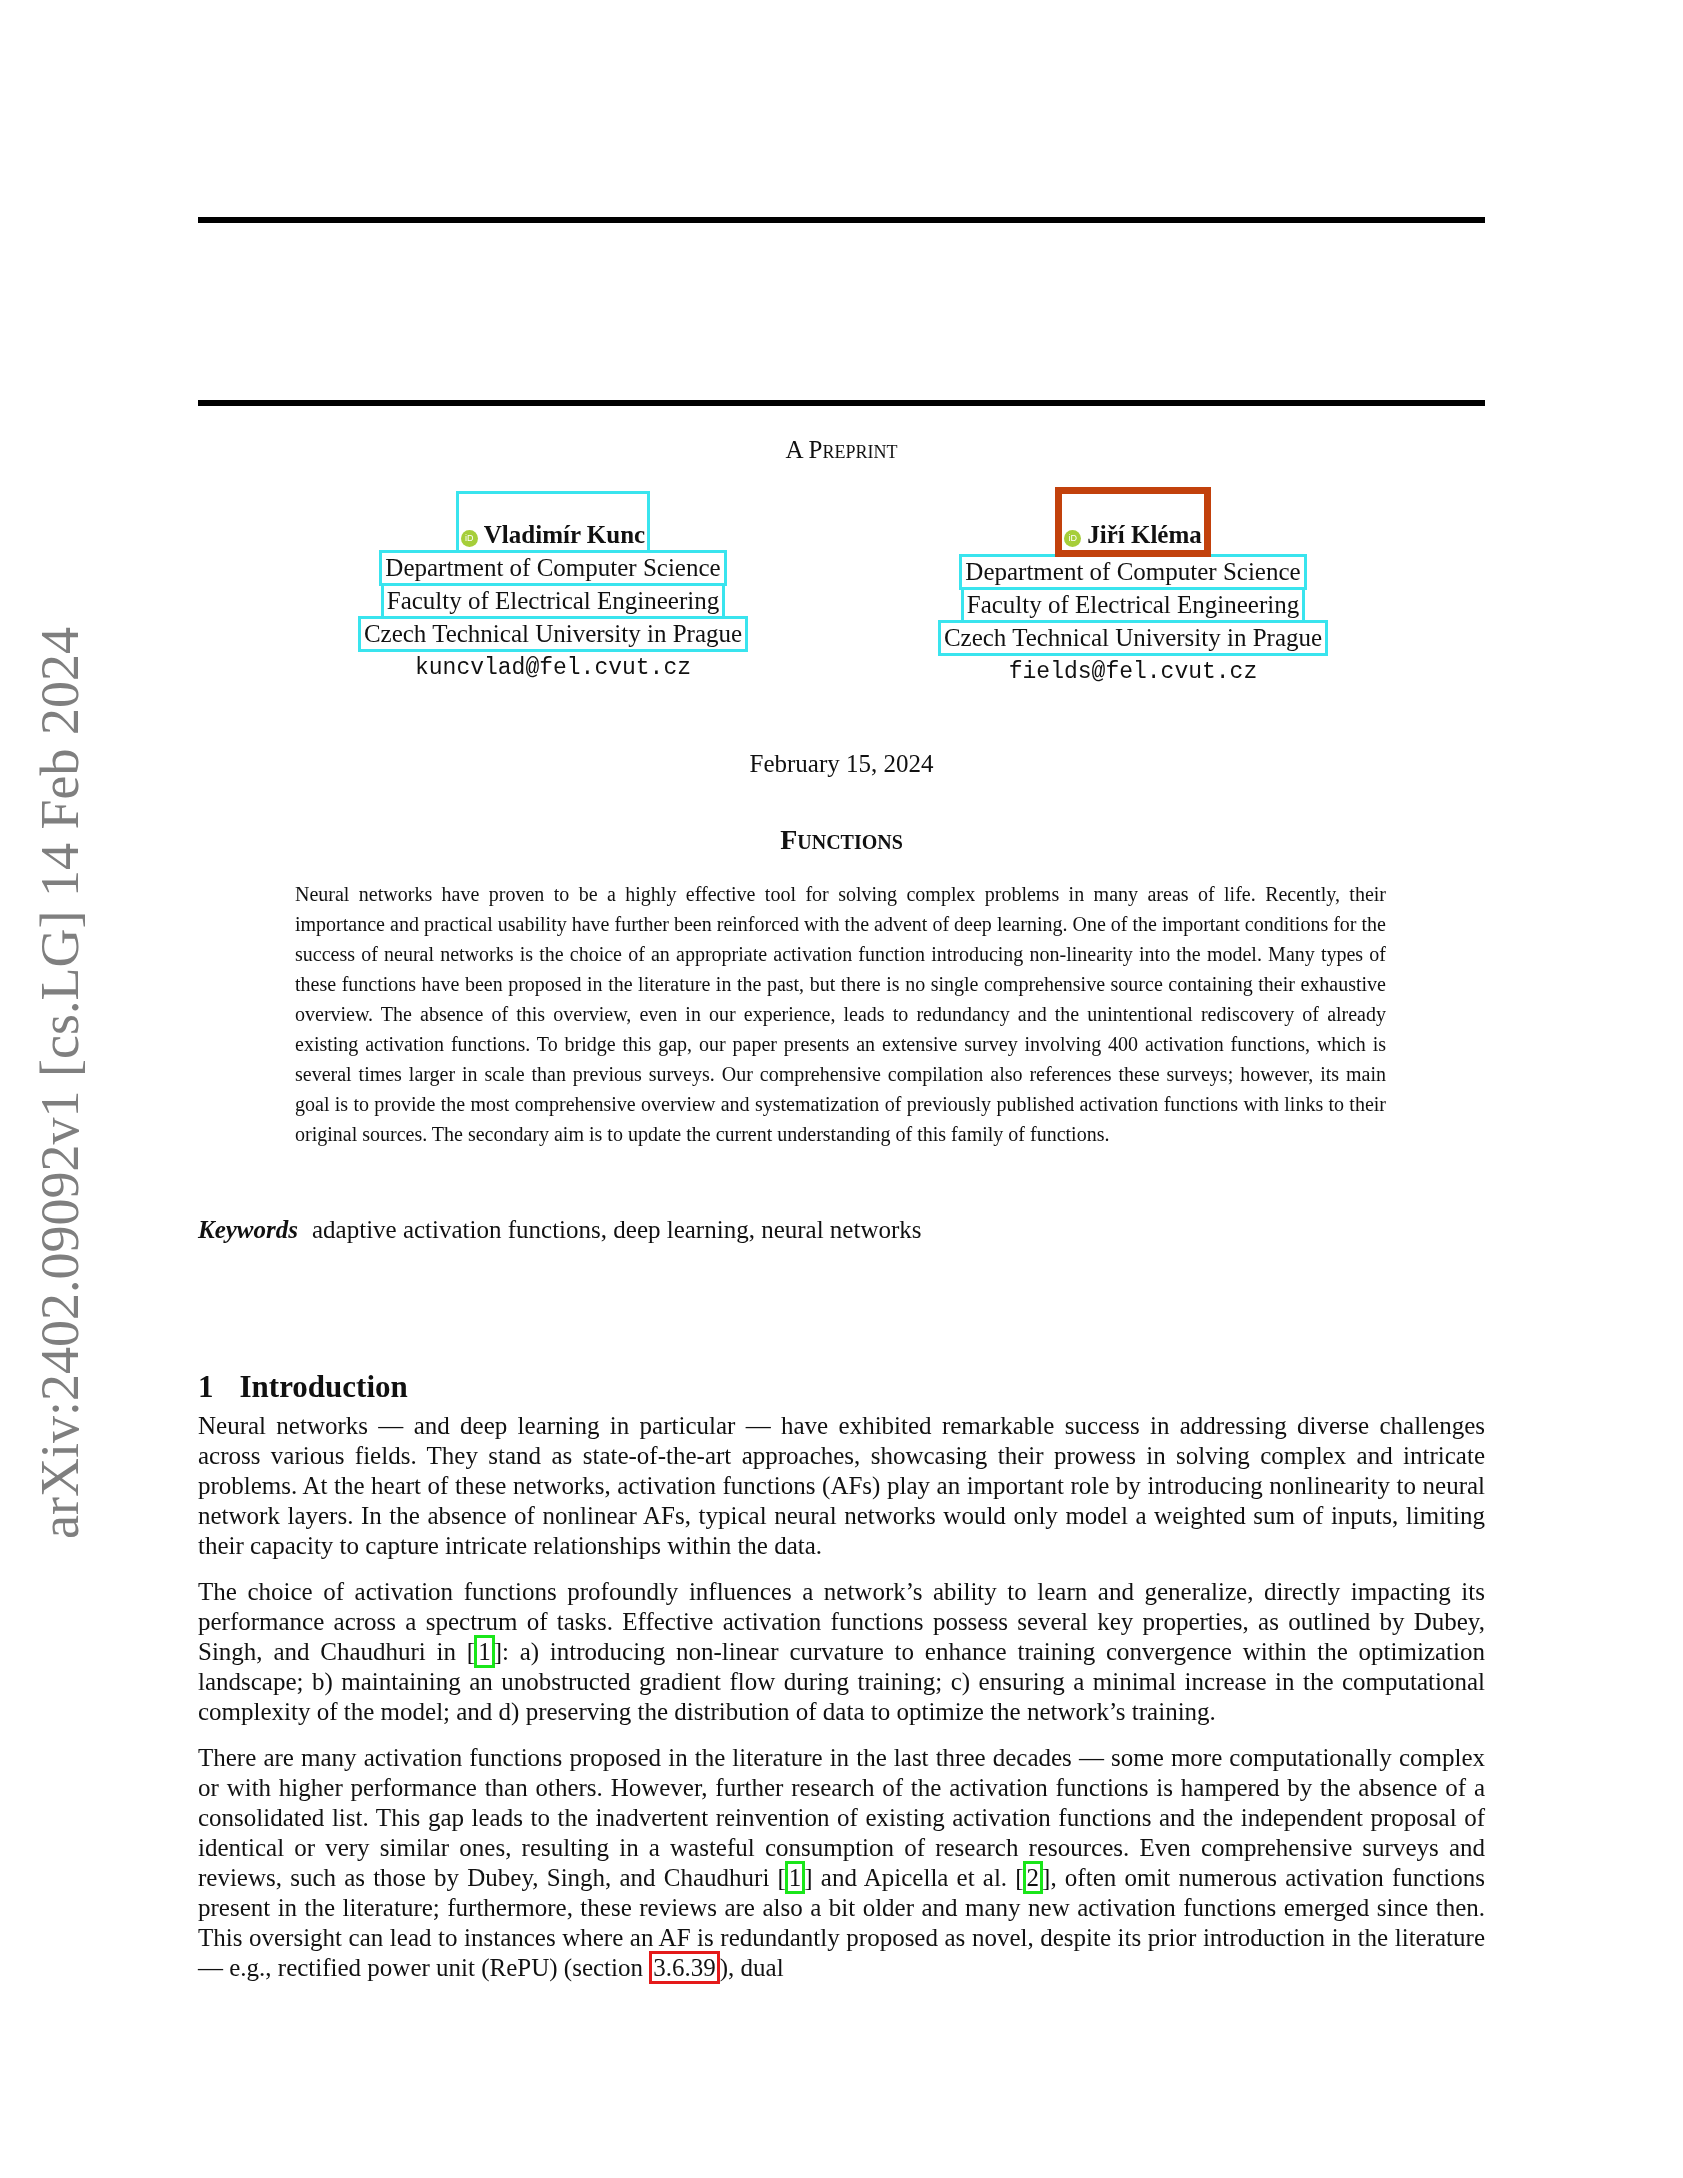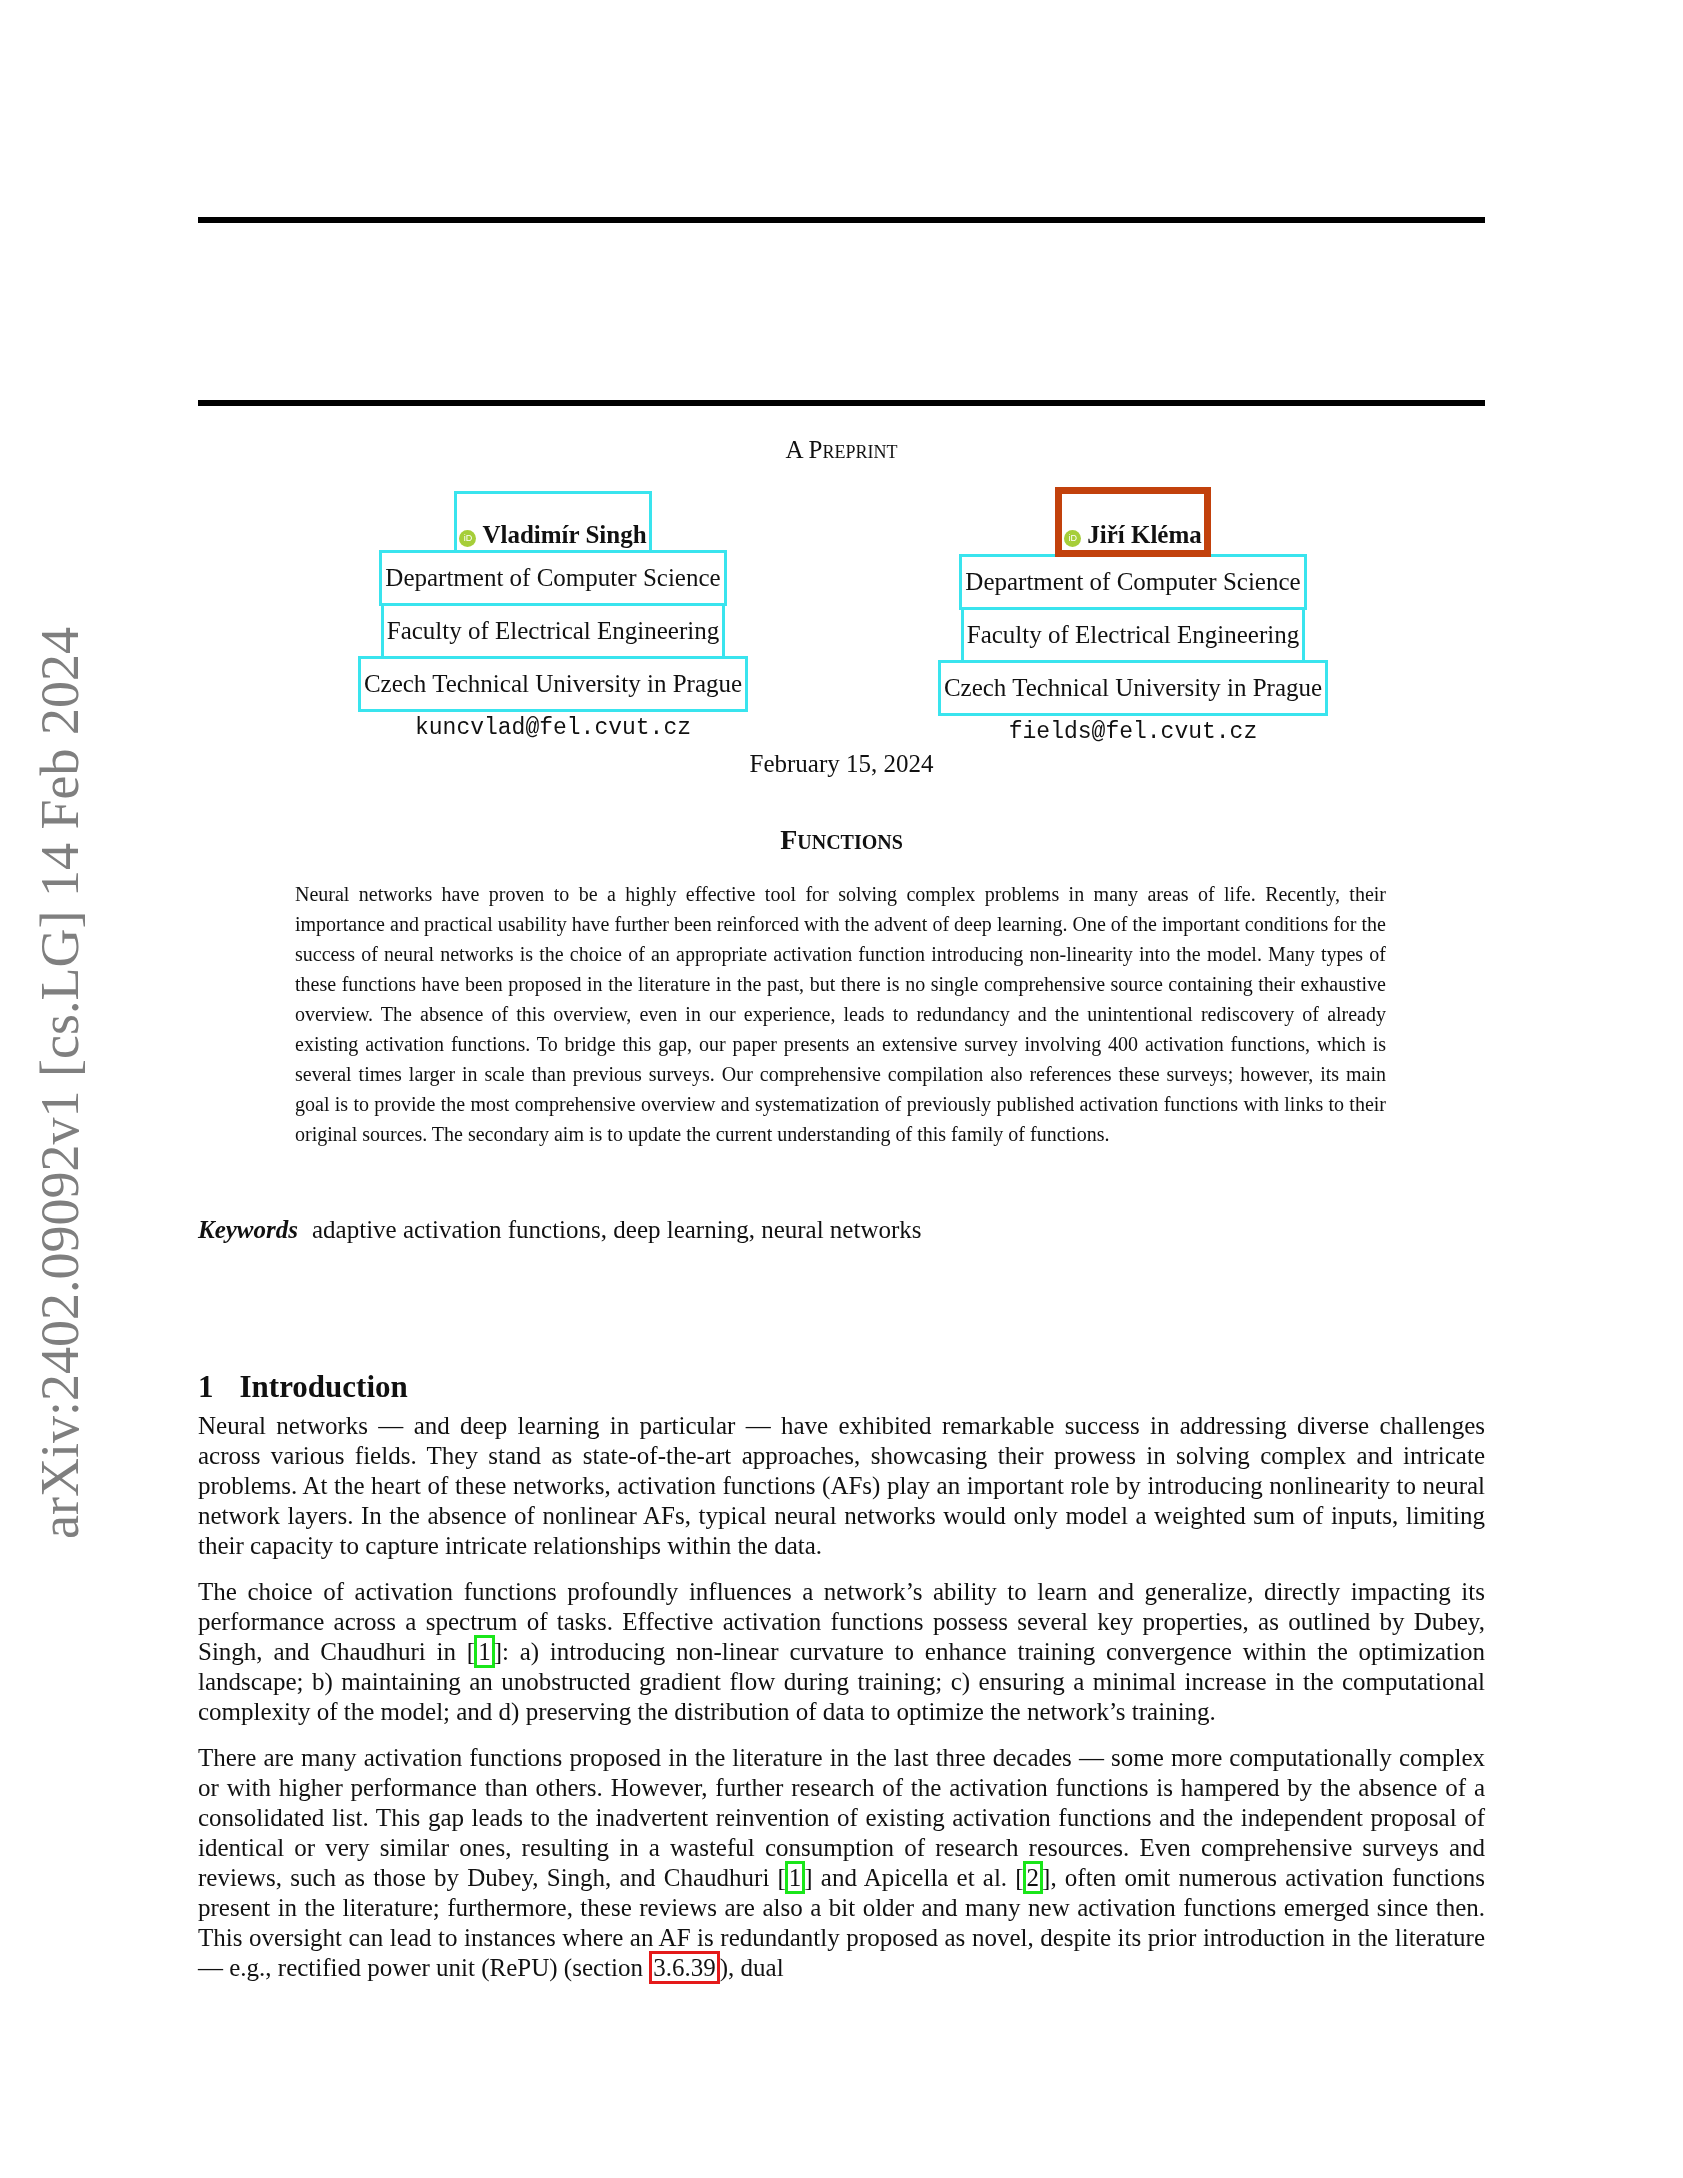--- a/index.html
+++ b/index.html
@@ -28,21 +28,21 @@
     .author-block { position: absolute; top: 520px; width: 436px; text-align: center; font-size: 25px; line-height: 30px; }
     .author-block.a1 { left: 335px; }
     .author-block.a2 { left: 915px; }
     .author-name { font-weight: bold; display: inline-block; position: relative; }
     .author-name-wrap { position: relative; display: inline-block; }
     .orcid {
       display: inline-block; width: 17px; height: 17px; border-radius: 50%;
       background: #a6ce39; color: #fff; font-family: "Liberation Sans", sans-serif;
       font-size: 9px; line-height: 17px; text-align: center; vertical-align: 2px; margin-right: 6px;
     }
-    .aff-line { display: inline-block; padding: 10px 3px; border: 3px solid #39e4ee; margin-top: -3px; }
+    .aff-line { display: inline-block; padding: 0 3px; border: 3px solid #39e4ee; margin-top: -3px; }
     .email { font-family: "Liberation Mono", "DejaVu Sans Mono", monospace; font-size: 23px; margin-top: 1px; }
     .date { position: absolute; left: 198px; top: 750px; width: 1287px; text-align: center; font-size: 25px; }
     .abstract-h {
       position: absolute; left: 198px; top: 824px; width: 1287px; text-align: center;
       font-size: 28px; font-weight: bold; font-variant: small-caps;
     }
     .abstract-body {
       position: absolute; left: 295px; top: 879px; width: 1091px;
       font-size: 20px; line-height: 30px; text-align: justify;
     }
@@ -66,21 +66,21 @@
 
 <div class="rule top"></div>
 <div class="title">
 </div>
 <div class="rule bottom"></div>
 
 <div class="preprint">A Preprint</div>
 
 <div class="author-block a1">
   <div class="author-name-wrap" style="border:3px solid #39e4ee; padding:26px 2px 0 2px; margin-top:-34px;">
-    <span class="orcid">iD</span><span class="author-name">Vladimír Singh</span>
+    <span class="orcid">iD</span><span class="author-name">Vladimír Kunc</span>
   </div><br>
   <span class="aff-line">Department of Computer Science</span><br>
   <span class="aff-line">Faculty of Electrical Engineering</span><br>
   <span class="aff-line">Czech Technical University in Prague</span>
   <div class="email">kuncvlad@fel.cvut.cz</div>
 </div>
 
 <div class="author-block a2">
   <div class="author-name-wrap" style="border:7px solid #c2410c; padding:26px 2px 0 2px; margin-top:-34px;">
     <span class="orcid">iD</span><span class="author-name">Jiří Kléma</span>

